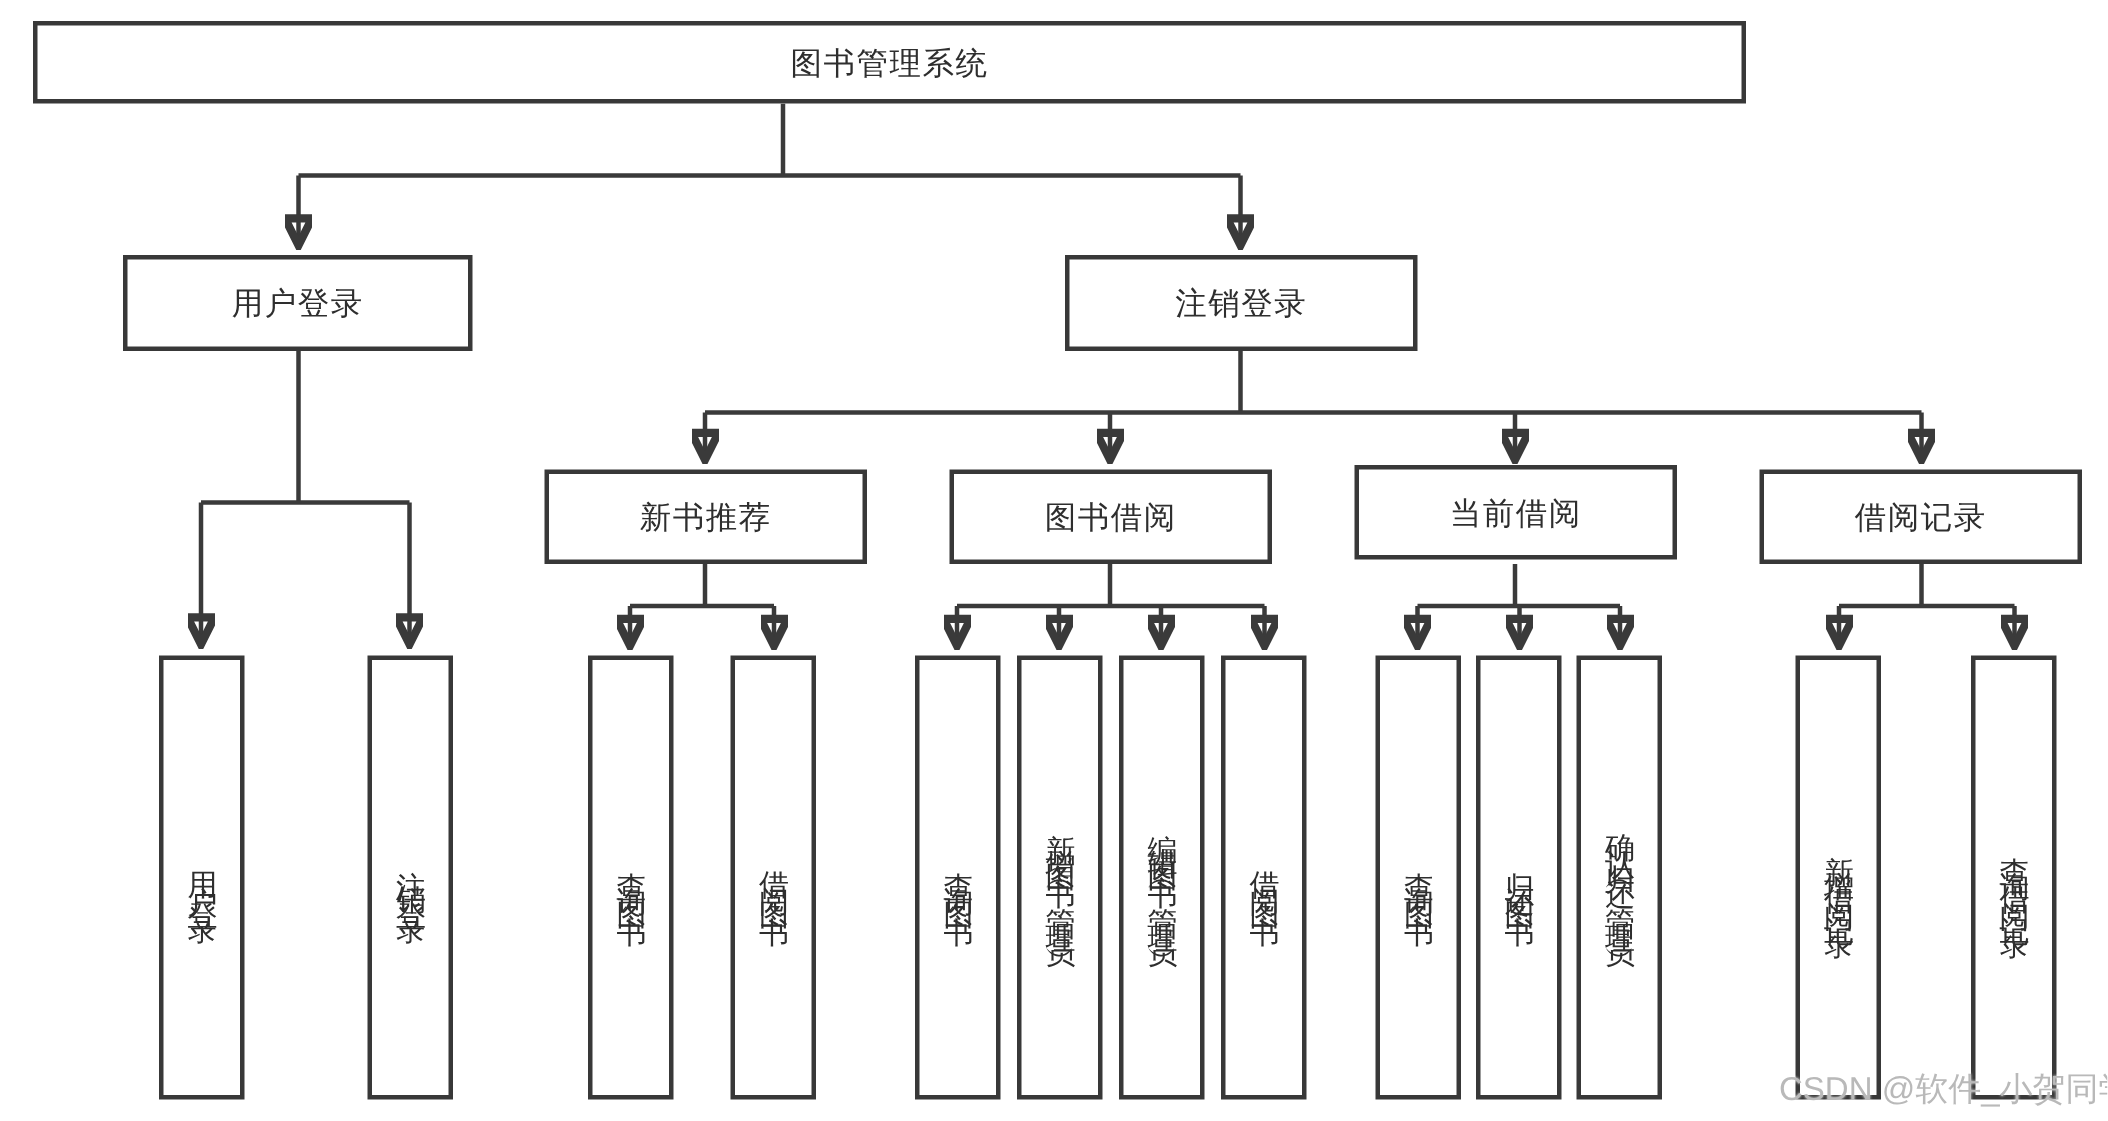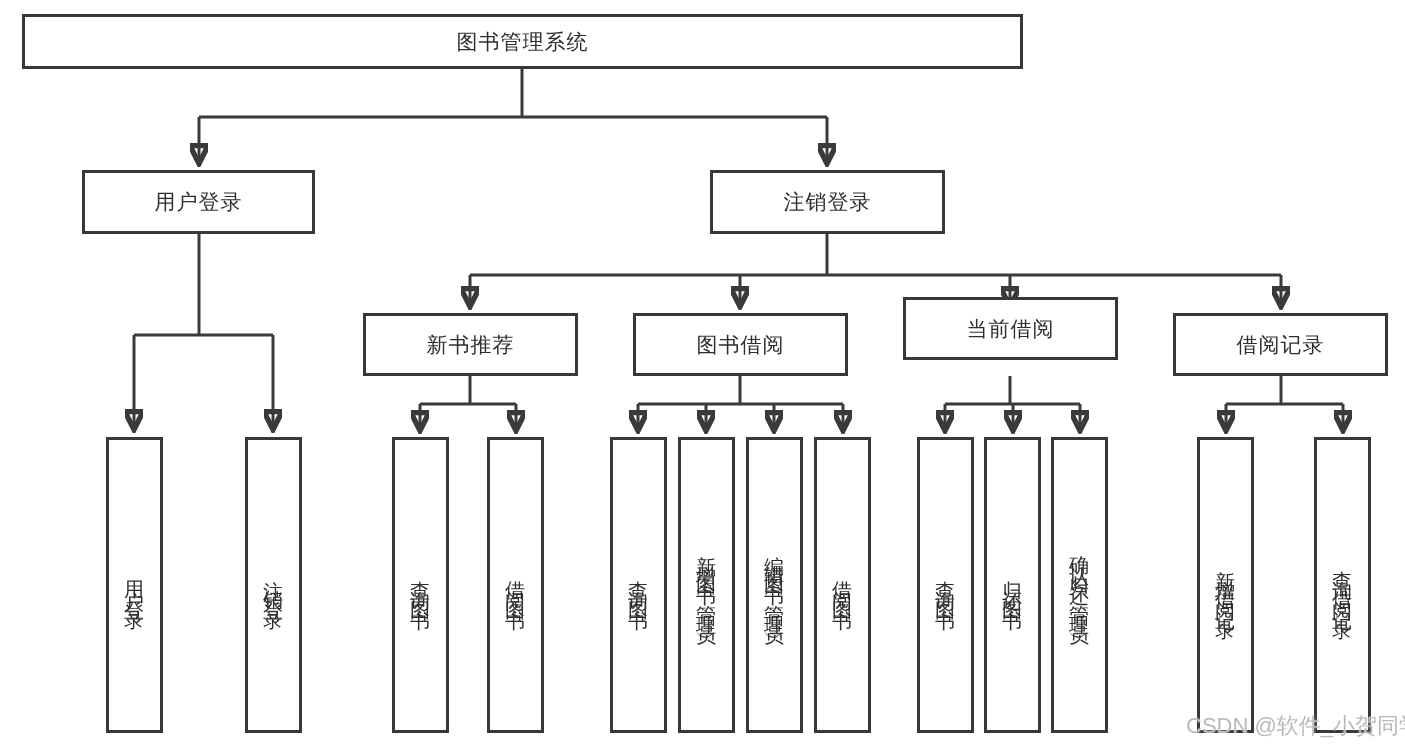--- a/index.html
+++ b/index.html
@@ -25,26 +25,26 @@
     z-index:2;
   }
   .vbox{
     writing-mode:vertical-rl;
     text-orientation:mixed;
     font-size:20px;
     letter-spacing:10px;
     line-height:1;
   }
   
-  .n-root   {left:22px;  top:14px;  width:1001px; height:55px;}
+  .n-root   {left:22px;  top:14px;  width:1142px; height:55px;}
   .n-login  {left:82px;  top:170px; width:233px;  height:64px;}
   .n-mgmt   {left:710px; top:170px; width:235px;  height:64px;}
   .n-rec    {left:363px; top:313px; width:215px;  height:63px;}
   .n-borrow {left:633px; top:313px; width:215px;  height:63px;text-align:right;}
-  .n-cur    {left:903px; top:297px; width:215px;  height:63px;}
+  .n-cur    {left:903px; top:310px; width:215px;  height:63px;}
   .n-hist   {left:1173px;top:313px; width:215px;  height:63px;}
   .leaf{top:437px;width:57px;height:296px;}
   .l1 {left:106px;}  .l2 {left:245px;}
   .l3 {left:392px;}  .l4 {left:487px;}
   .l5 {left:610px;}  .l6 {left:678px;}
   .l7 {left:746px;}  .l8 {left:814px;}
   .l9 {left:917px;}  .l10{left:984px;}
   .l11{left:1051px;}
   .l12{left:1197px;} .l13{left:1314px;}
   .watermark{

